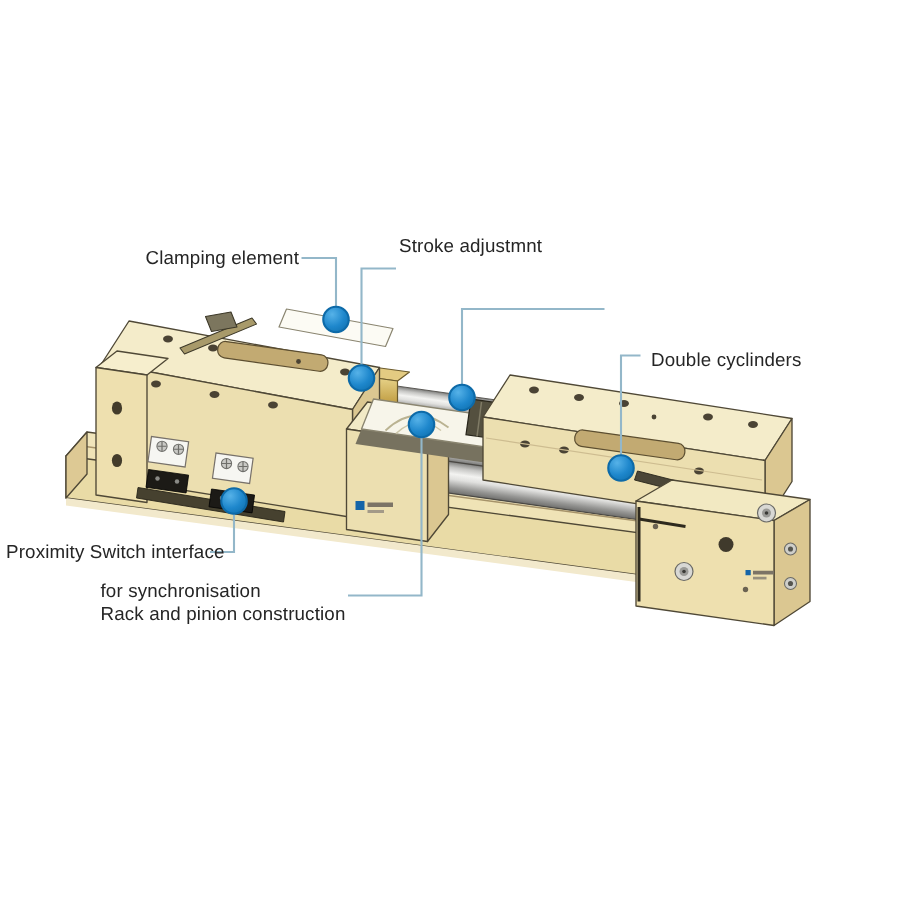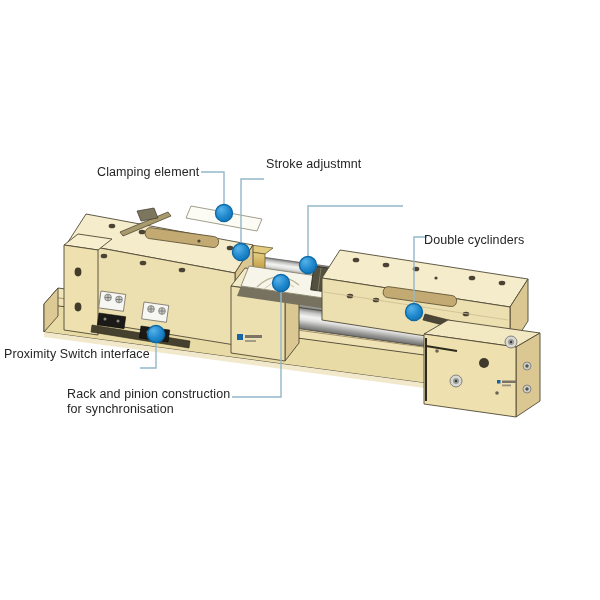--- a/index.html
+++ b/index.html
@@ -8,22 +8,22 @@
     font-family:"Liberation Sans", sans-serif;
   }
   .stage svg{position:absolute;left:0;top:0;}
   .callout-label{
     position:absolute;font-size:12.5px;line-height:15px;color:#252525;
     white-space:nowrap;letter-spacing:0.1px;
   }
   #lbl-clamping{left:97px;top:165px;}
   #lbl-stroke{left:266px;top:157px;}
   #lbl-superlong{left:406px;top:199px;}
-  #lbl-double{left:424px;top:233px;}
-  #lbl-proximity{left:4px;top:347px;}
+  #lbl-double{left:434px;top:233px;}
+  #lbl-proximity{left:4px;top:361px;}
   #lbl-rack{left:67px;top:387px;}
 </style>
 </head>
 <body>
 
 <div class="stage">
 
 <svg width="600" height="600" viewBox="0 0 600 600">
   <defs>
     <linearGradient id="rodGrad" x1="0" y1="0" x2="0" y2="1">
@@ -219,17 +219,17 @@
     <circle cx="156" cy="334" r="8.5" fill="url(#dotGrad)"></circle>
     <circle cx="281" cy="283" r="8.5" fill="url(#dotGrad)"></circle>
   </g>
 </svg>
 
 <div class="callout-label" id="lbl-clamping">Clamping element</div>
 <div class="callout-label" id="lbl-stroke">Stroke adjustmnt</div>
 <div class="callout-label" id="lbl-double">Double cyclinders</div>
 <div class="callout-label" id="lbl-proximity">Proximity Switch interface</div>
 <div class="callout-label" id="lbl-rack">
+  <div>for synchronisation</div>
   <div>Rack and pinion construction</div>
-  <div>for synchronisation</div>
 </div>
 
 </div>
 
 </body></html>

